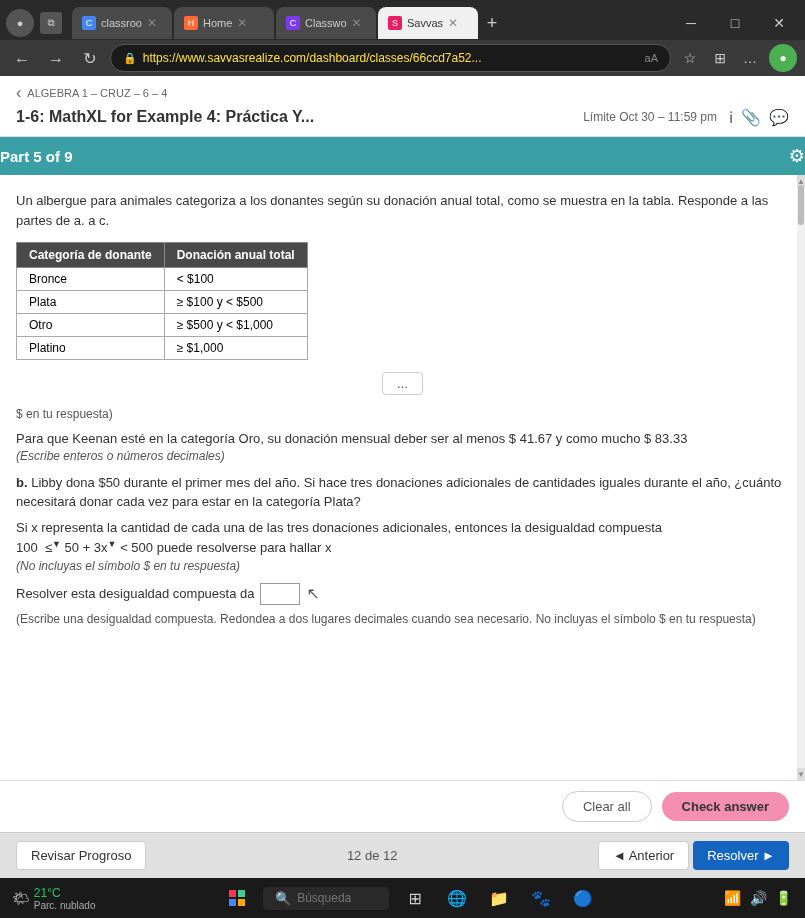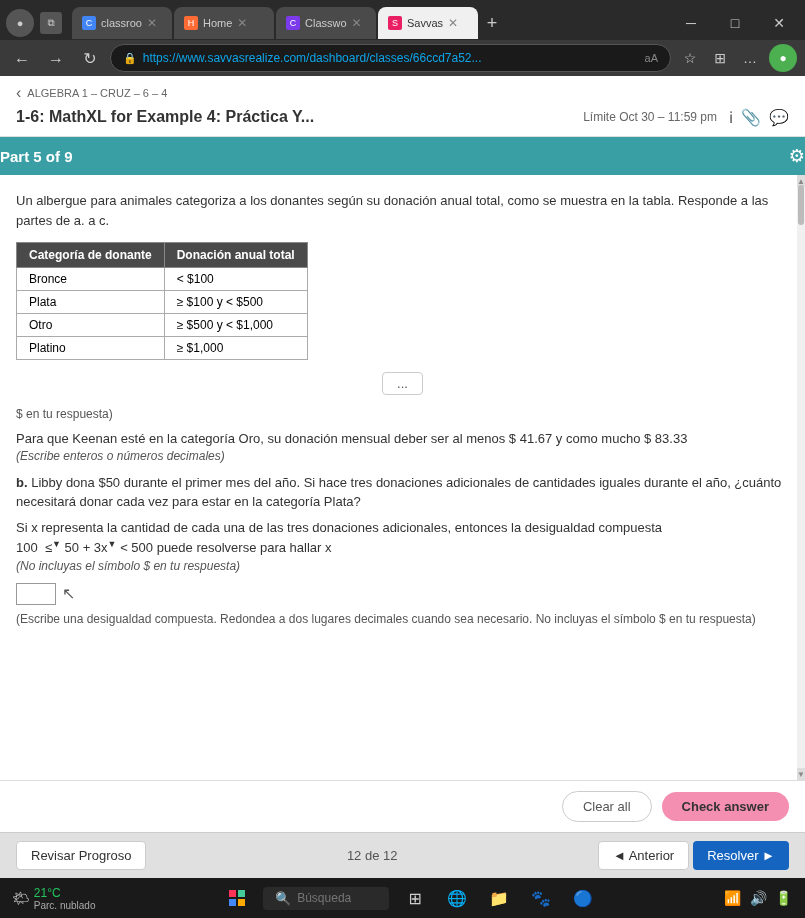--- a/index.html
+++ b/index.html
@@ -19,21 +19,21 @@
     .tab-favicon.home { background: #ff6b35; color: white; }
     .tab-favicon.classwo { background: #7c3aed; color: white; }
     .tab-favicon.savvas { background: #e91e63; color: white; }
     .window-controls { margin-left: auto; display: flex; gap: 4px; }
     .win-btn { width: 40px; height: 32px; background: transparent; border: none; color: #ccc; font-size: 14px; display: flex; align-items: center; justify-content: center; cursor: pointer; }
 
     .address-bar-row { background: #3a3a3a; display: flex; align-items: center; padding: 4px 8px; gap: 6px; height: 36px; }
     .nav-btn { width: 28px; height: 28px; background: transparent; border: none; color: #ccc; font-size: 16px; cursor: pointer; display: flex; align-items: center; justify-content: center; border-radius: 50%; }
     .address-bar { flex: 1; background: #1a1a1a; border: 1px solid #555; border-radius: 16px; padding: 3px 12px; display: flex; align-items: center; gap: 6px; height: 28px; }
     .address-bar .lock-icon { color: #4caf50; font-size: 11px; }
-    .address-bar .url { color: #0ea5e9; font-size: 12px; flex: 1; }
+    .address-bar .url { color: #fde047; font-size: 12px; flex: 1; }
     .address-bar .aa { color: #888; font-size: 11px; }
     .address-bar-actions { display: flex; gap: 4px; }
     .addr-action { width: 26px; height: 26px; background: transparent; border: none; color: #ccc; font-size: 14px; cursor: pointer; display: flex; align-items: center; justify-content: center; border-radius: 50%; }
     .profile-btn { width: 28px; height: 28px; border-radius: 50%; background: #4caf50; color: white; font-size: 12px; display: flex; align-items: center; justify-content: center; cursor: pointer; }
 
     
     .page-content { background: #e8e8e8; width: 100%; height: calc(918px - 76px - 40px); display: flex; flex-direction: column; }
 
     
     .page-header { background: white; padding: 8px 16px 8px 16px; border-bottom: 1px solid #ddd; }
@@ -235,20 +235,21 @@
       <span>Libby dona $50 durante el primer mes del año. Si hace tres donaciones adicionales de cantidades iguales durante el año, ¿cuánto necesitará donar cada vez para estar en la categoría Plata?</span>
     </p>
 
     <p class="inequality-line">Si x representa la cantidad de cada una de las tres donaciones adicionales, entonces la desigualdad compuesta</p>
     <p class="inequality-line">
       100 &nbsp;≤<sup style="font-size:9px">▼</sup> 50 + 3x<sup style="font-size:9px">▼</sup> &lt; 500 puede resolverse para hallar x
     </p>
     <p class="note-text">(No incluyas el símbolo $ en tu respuesta)</p>
 
     <div class="input-row">
+      <span class="input-label">Resolver esta desigualdad compuesta da</span>
       <input type="text" class="answer-input" value="" style="">
       <span class="cursor-icon">↖</span>
     </div>
 
     <p class="sub-note">(Escribe una desigualdad compuesta. Redondea a dos lugares decimales cuando sea necesario. No incluyas el símbolo $ en tu respuesta)</p>
 
     <div class="scrollbar-area">
       <div class="scroll-arrow scroll-up">▲</div>
       <div class="scrollbar-thumb"></div>
       <div class="scroll-arrow scroll-down">▼</div>

